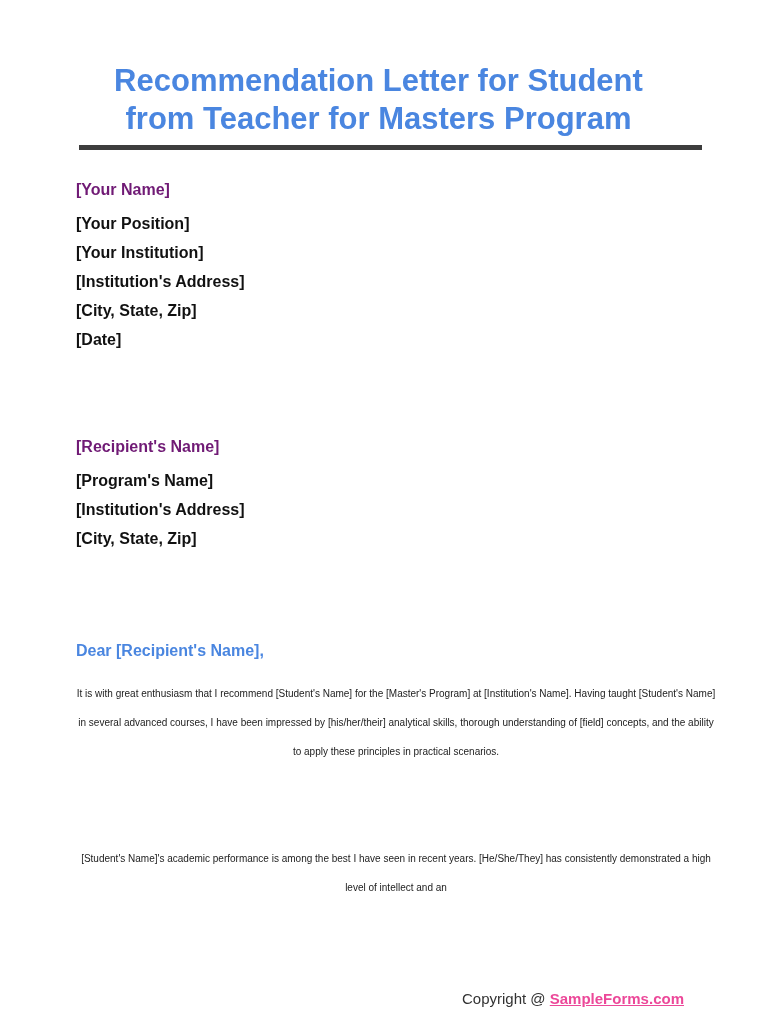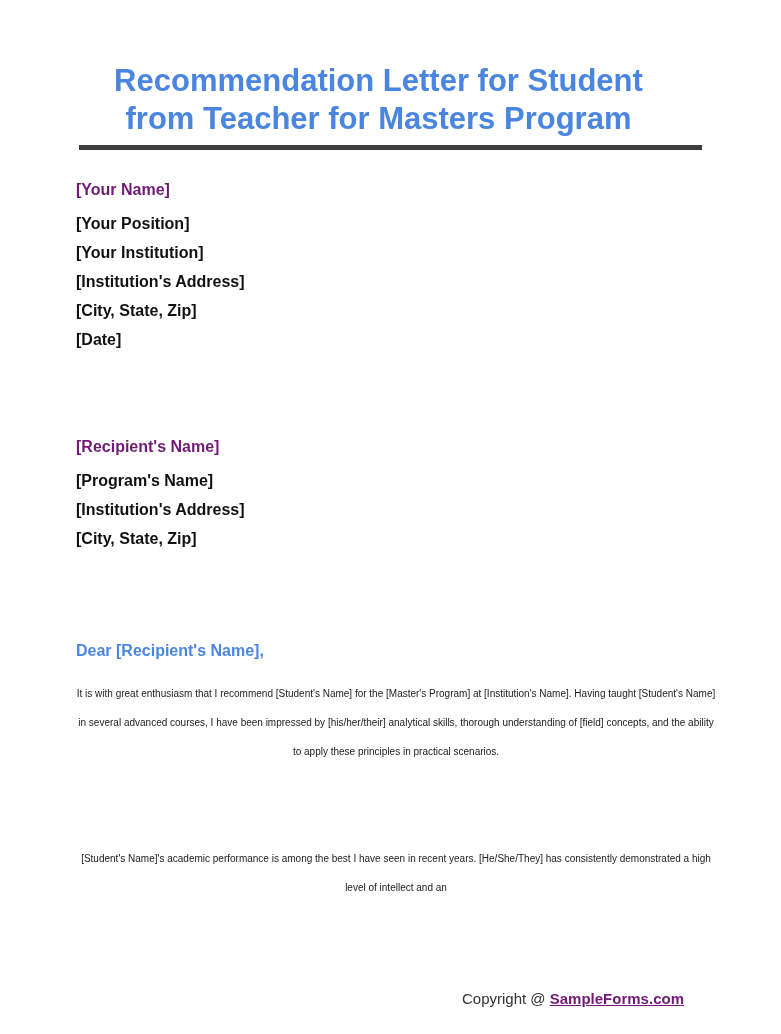--- a/index.html
+++ b/index.html
@@ -5,21 +5,21 @@
     html, body { margin: 0; padding: 0; background: #ffffff; }
     body { width: 781px; height: 1034px; position: relative; overflow: hidden; font-family: "Liberation Sans", sans-serif; color: #111; }
     .title { position: absolute; left: 48px; top: 62px; width: 661px; text-align: center; color: #4a86e0; font-weight: bold; font-size: 31px; line-height: 38px; }
     .rule { position: absolute; left: 79px; top: 145px; width: 623px; height: 5px; background: #3d3d3d; }
     .block { position: absolute; left: 76px; }
     .line { font-size: 16px; font-weight: bold; height: 29px; line-height: 29px; color: #111; white-space: nowrap; }
     .blue { color: #701a75; }
     .salutation { position: absolute; left: 76px; top: 634px; font-size: 16px; font-weight: bold; color: #4a86e0; margin-top: 8px; }
     .para { position: absolute; left: 76px; width: 640px; font-size: 10px; line-height: 29px; color: #222; text-align: center; }
     .footer { position: absolute; left: 462px; top: 990px; font-size: 15px; color: #333; white-space: nowrap; }
-    .footer a { color: #701a75; font-weight: bold; text-decoration: underline; }
+    .footer a { color: #ec4899; font-weight: bold; text-decoration: underline; }
   </style>
 </head>
 <body>
 
 <div class="title">
   <div>Recommendation Letter for Student</div>
   <div>from Teacher for Masters Program</div>
 </div>
 <div class="rule"></div>
 

